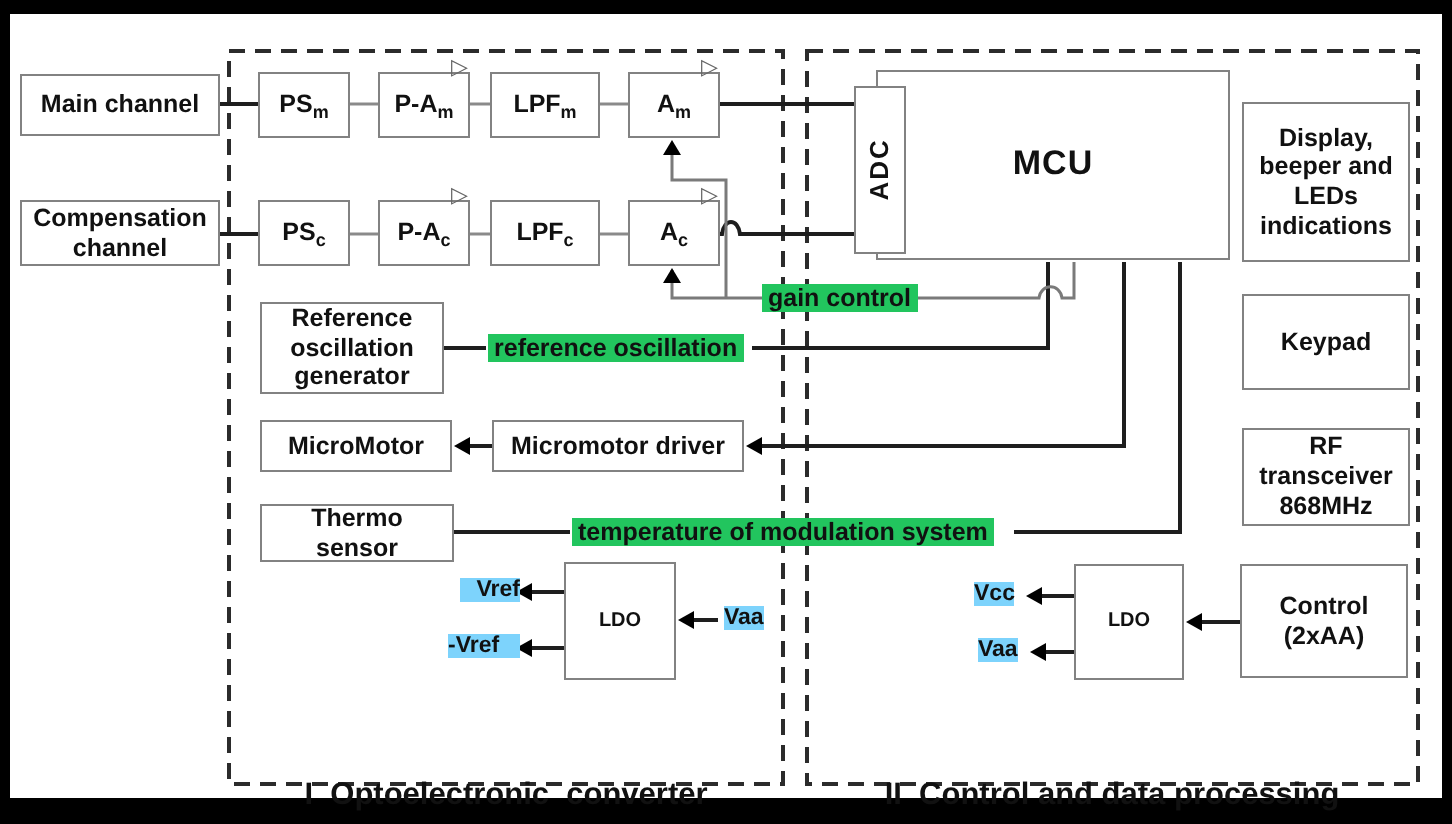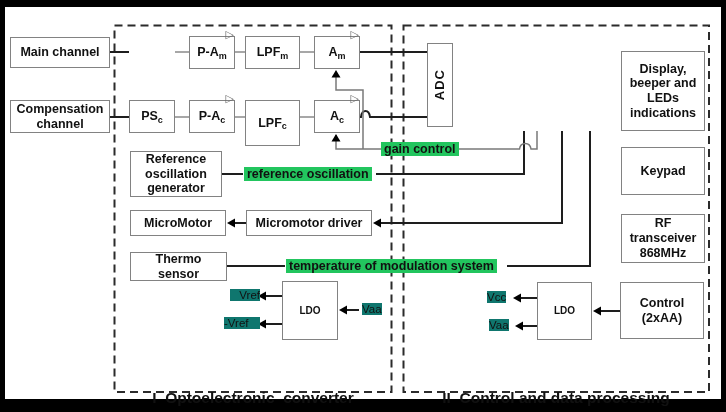--- a/index.html
+++ b/index.html
@@ -23,21 +23,21 @@
   }
   .mcu{font-size:17px;letter-spacing:0.5px;}
   .adcbox{z-index:5;}
   .adcbox span{transform:rotate(-90deg);font-size:13px;letter-spacing:1px;}
   .ldo{font-size:10px;}
   .wirelabel{
     position:absolute;background:#22c55e;font-weight:bold;color:#111;
     font-size:12.5px;padding:0 3px;z-index:4;white-space:pre;
   }
   .pin{
-    position:absolute;background:#0f766e;font-weight:normal;color:#111;
+    position:absolute;background:#7dd3fc;font-weight:bold;color:#111;
     font-size:11.5px;z-index:4;white-space:pre;
   }
   .caption{
     position:absolute;z-index:4;text-align:center;font-weight:bold;color:#111;
     font-size:15.5px;line-height:1.25;white-space:pre;
   }
 </style>
 </head>
 <body>
 
@@ -102,47 +102,53 @@
     </svg>
 
     <div class="box" style="left:10px;top:37px;width:100px;height:31px">
       <span>Main channel</span>
     </div>
     <div class="box" style="left:10px;top:100px;width:100px;height:33px">
       <span>Compensation
 channel</span>
     </div>
 
+    <div class="box" style="left:129px;top:36px;width:46px;height:33px">
+      <span><span>PS</span><span class="sub">m</span></span>
+    </div>
     <div class="box" style="left:189px;top:36px;width:46px;height:33px">
       <span class="amp">▷</span>
       <span><span>P-A</span><span class="sub">m</span></span>
     </div>
     <div class="box" style="left:245px;top:36px;width:55px;height:33px">
       <span><span>LPF</span><span class="sub">m</span></span>
     </div>
     <div class="box" style="left:314px;top:36px;width:46px;height:33px">
       <span class="amp">▷</span>
       <span><span>A</span><span class="sub">m</span></span>
     </div>
 
     <div class="box" style="left:129px;top:100px;width:46px;height:33px">
       <span><span>PS</span><span class="sub">c</span></span>
     </div>
     <div class="box" style="left:189px;top:100px;width:46px;height:33px">
       <span class="amp">▷</span>
       <span><span>P-A</span><span class="sub">c</span></span>
     </div>
-    <div class="box" style="left:245px;top:100px;width:55px;height:46px">
+    <div class="box" style="left:245px;top:100px;width:55px;height:33px">
       <span><span>LPF</span><span class="sub">c</span></span>
     </div>
     <div class="box" style="left:314px;top:100px;width:46px;height:33px">
       <span class="amp">▷</span>
       <span><span>A</span><span class="sub">c</span></span>
     </div>
 
+    <div class="box mcu" style="left:438px;top:35px;width:177px;height:95px">
+      <span>MCU</span>
+    </div>
     <div class="box adcbox" style="left:427px;top:43px;width:26px;height:84px">
       <span>ADC</span>
     </div>
 
     <div class="box" style="left:621px;top:51px;width:84px;height:80px">
       <span>Display,
 beeper and
 LEDs
 indications</span>
     </div>

